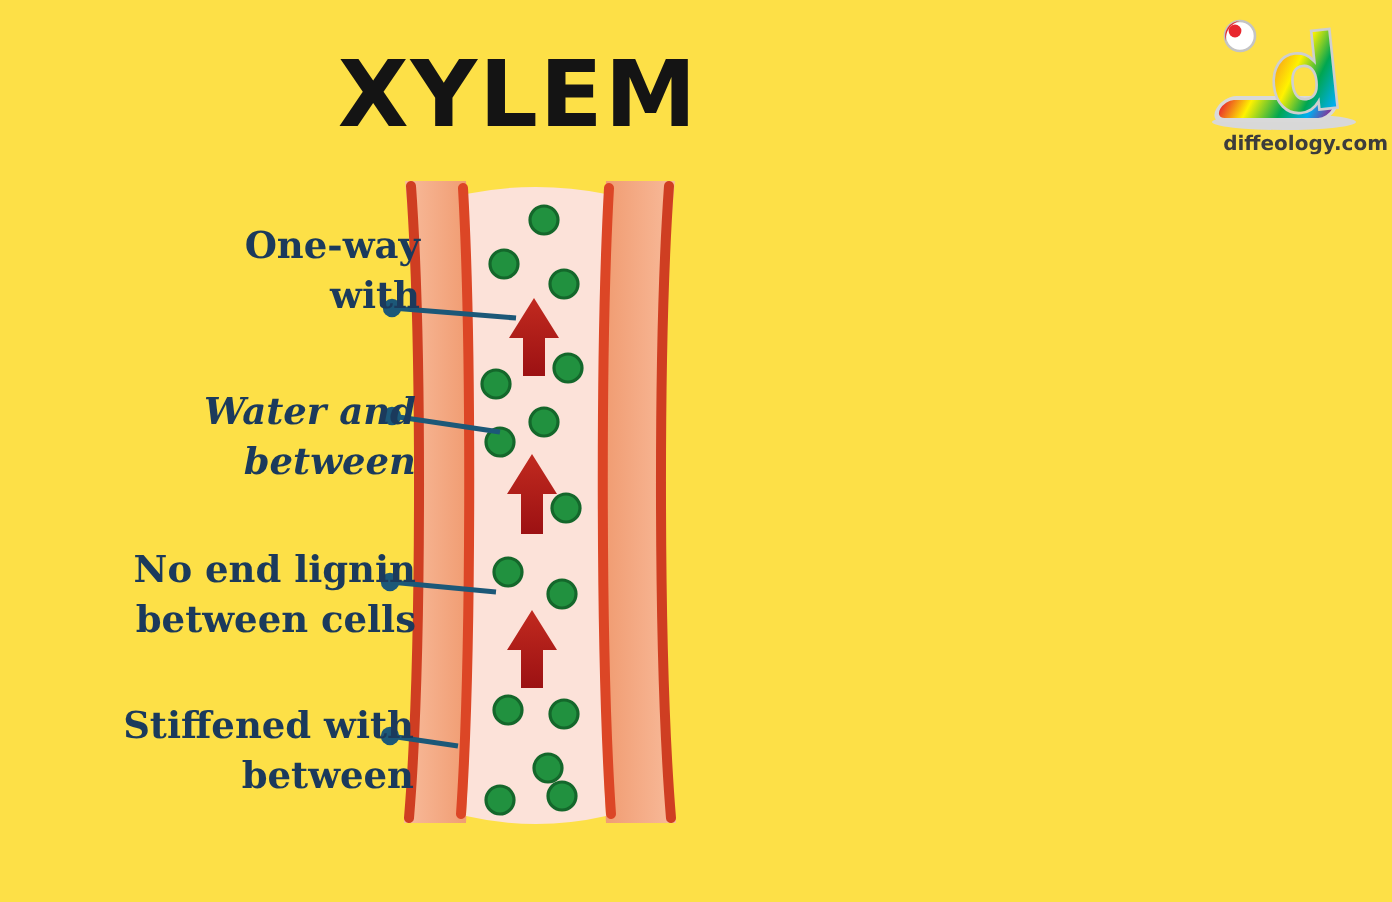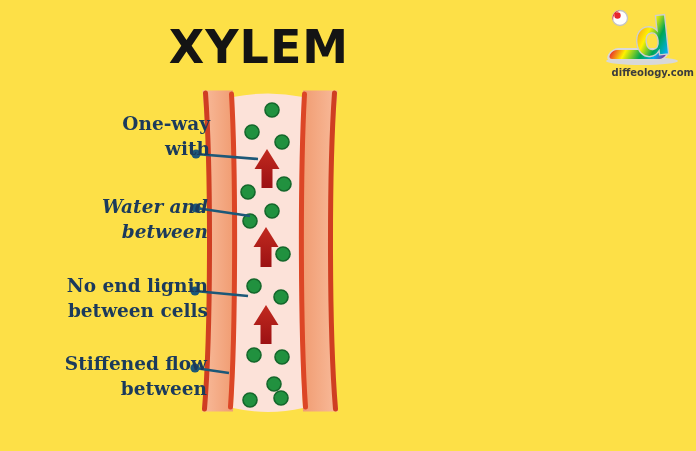--- a/index.html
+++ b/index.html
@@ -101,21 +101,21 @@
   </div>
   <div class="label" id="label-1">
     <span>Water and</span><br>
     <span>between</span>
   </div>
   <div class="label" id="label-2">
     <span>No end lignin</span><br>
     <span>between cells</span>
   </div>
   <div class="label" id="label-3">
-    <span>Stiffened flow</span><br>
+    <span>Stiffened with</span><br>
     <span>between</span>
   </div>
 
   <div class="logo">
     <svg width="96" height="60" viewBox="0 0 96 60">
       <defs>
         <linearGradient id="rainbow" x1="0" y1="0" x2="1" y2="1">
           <stop offset="0" stop-color="#e8262d"></stop>
             <stop offset="0.2" stop-color="#f7941d"></stop>
           <stop offset="0.4" stop-color="#fff200"></stop>

